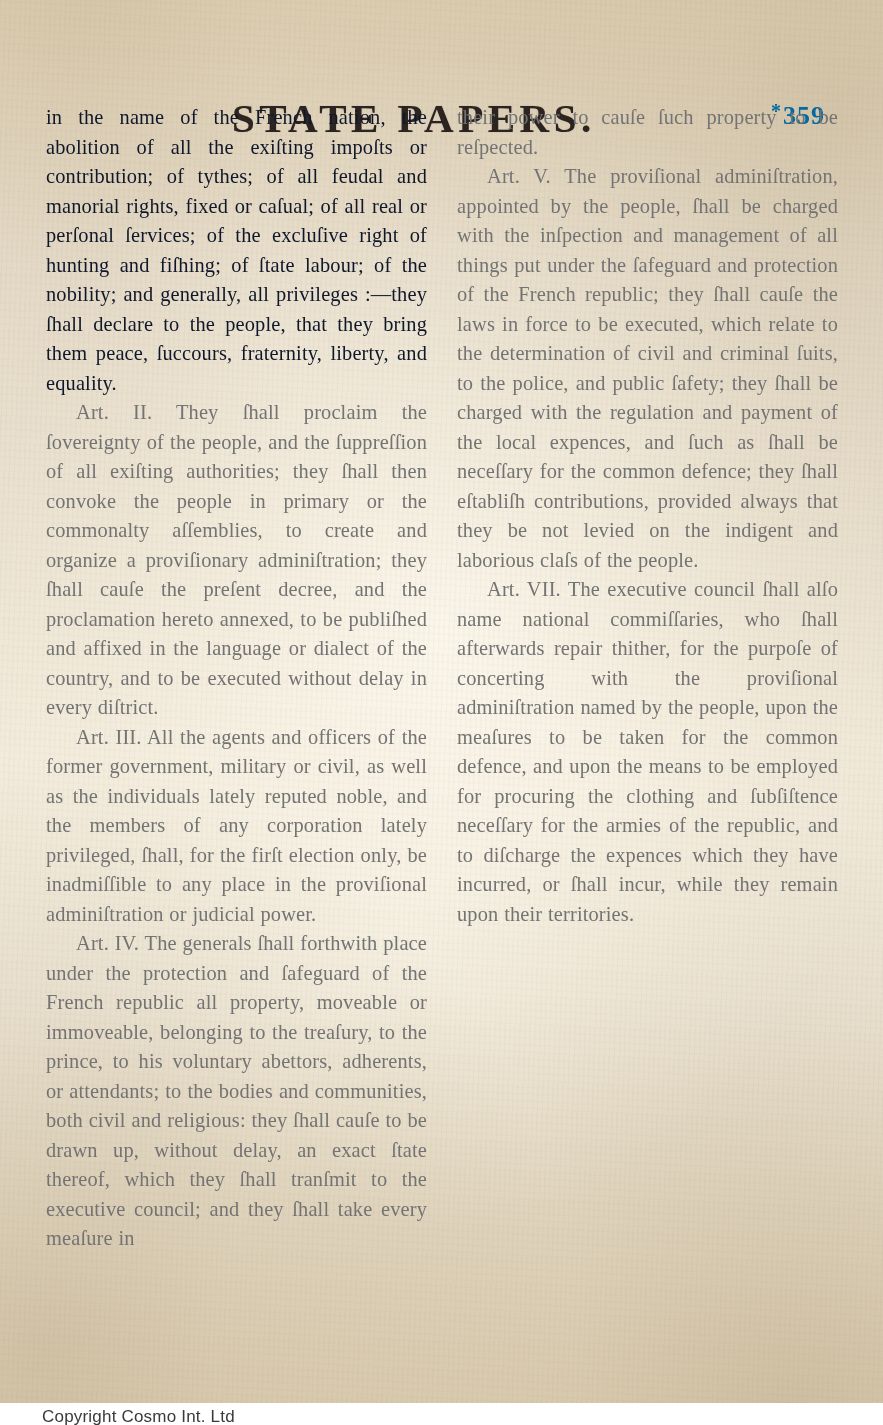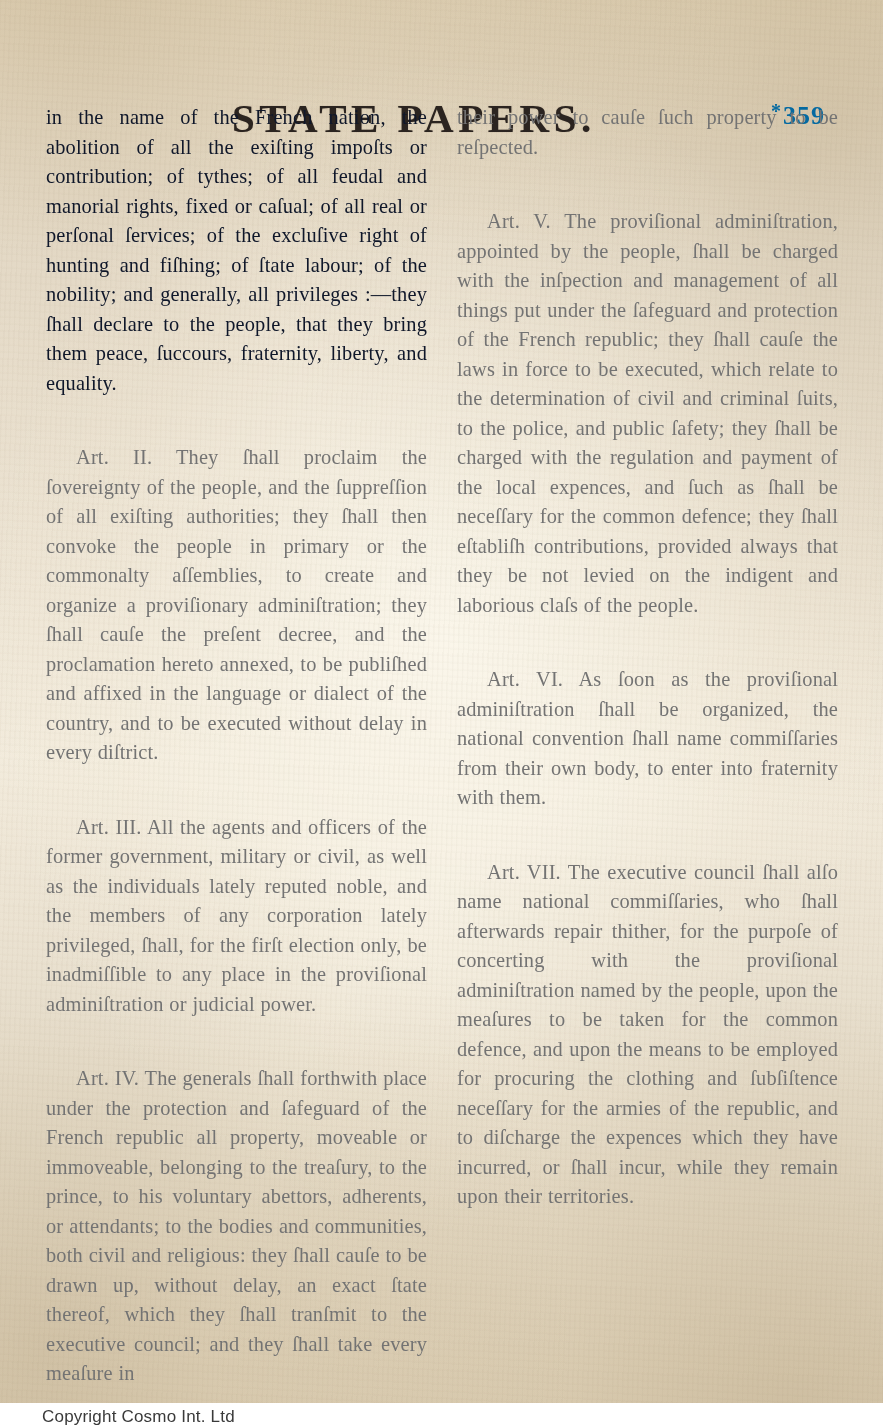--- a/index.html
+++ b/index.html
@@ -103,21 +103,20 @@
     letter-spacing: 0.15px;
   }
   p.indent {
     text-indent: 30px;
   }
   p + p {
     margin-top: 0px;
   }
   .art {
     font-variant: normal;
-    margin-top: 45px;
   }
 
   
   .copyright-bar {
     position: absolute;
     left: 0;
     bottom: 0;
     width: 100%;
     height: 22px;
     background: #ffffff;
@@ -155,21 +154,20 @@
       <div class="col">
         <p class="faded">in the name of the French nation, the abolition of all the exiſting impoſts or contribution; of tythes; of all feudal and manorial rights, fixed or caſual; of all real or perſonal ſervices; of the excluſive right of hunting and fiſhing; of ſtate labour; of the nobility; and generally, all privileges :—they ſhall declare to the people, that they bring them peace, ſuccours, fraternity, liberty, and equality.</p>
         <p class="indent art">Art. II. They ſhall proclaim the ſovereignty of the people, and the ſuppreſſion of all exiſting authorities; they ſhall then convoke the people in primary or the commonalty aſſemblies, to create and organize a proviſionary adminiſtration; they ſhall cauſe the preſent decree, and the proclamation hereto annexed, to be publiſhed and affixed in the language or dialect of the country, and to be executed without delay in every diſtrict.</p>
         <p class="indent art">Art. III. All the agents and officers of the former government, military or civil, as well as the individuals lately reputed noble, and the members of any corporation lately privileged, ſhall, for the firſt election only, be inadmiſſible to any place in the proviſional adminiſtration or judicial power.</p>
         <p class="indent art">Art. IV. The generals ſhall forthwith place under the protection and ſafeguard of the French republic all property, moveable or immoveable, belonging to the treaſury, to the prince, to his voluntary abettors, adherents, or attendants; to the bodies and communities, both civil and religious: they ſhall cauſe to be drawn up, without delay, an exact ſtate thereof, which they ſhall tranſmit to the executive council; and they ſhall take every meaſure in</p>
       </div>
 
       <div class="col">
         <p>their power to cauſe ſuch property to be reſpected.</p>
         <p class="indent art">Art. V. The proviſional adminiſtration, appointed by the people, ſhall be charged with the inſpection and management of all things put under the ſafeguard and protection of the French republic; they ſhall cauſe the laws in force to be executed, which relate to the determination of civil and criminal ſuits, to the police, and public ſafety; they ſhall be charged with the regulation and payment of the local expences, and ſuch as ſhall be neceſſary for the common defence; they ſhall eſtabliſh contributions, provided always that they be not levied on the indigent and laborious claſs of the people.</p>
-        <p class="indent art">Art. VI. As ſoon as the proviſional adminiſtration ſhall be organized, the national convention ſhall name commiſſaries from their own body, to enter into fraternity with them.</p>
         <p class="indent art">Art. VII. The executive council ſhall alſo name national commiſſaries, who ſhall afterwards repair thither, for the purpoſe of concerting with the proviſional adminiſtration named by the people, upon the meaſures to be taken for the common defence, and upon the means to be employed for procuring the clothing and ſubſiſtence neceſſary for the armies of the republic, and to diſcharge the expences which they have incurred, or ſhall incur, while they remain upon their territories.</p>
       </div>
 
     </div>
 
   </div>
 
   <div class="copyright-bar">
     <div class="copyright-text">Copyright Cosmo Int. Ltd</div>
   </div>

